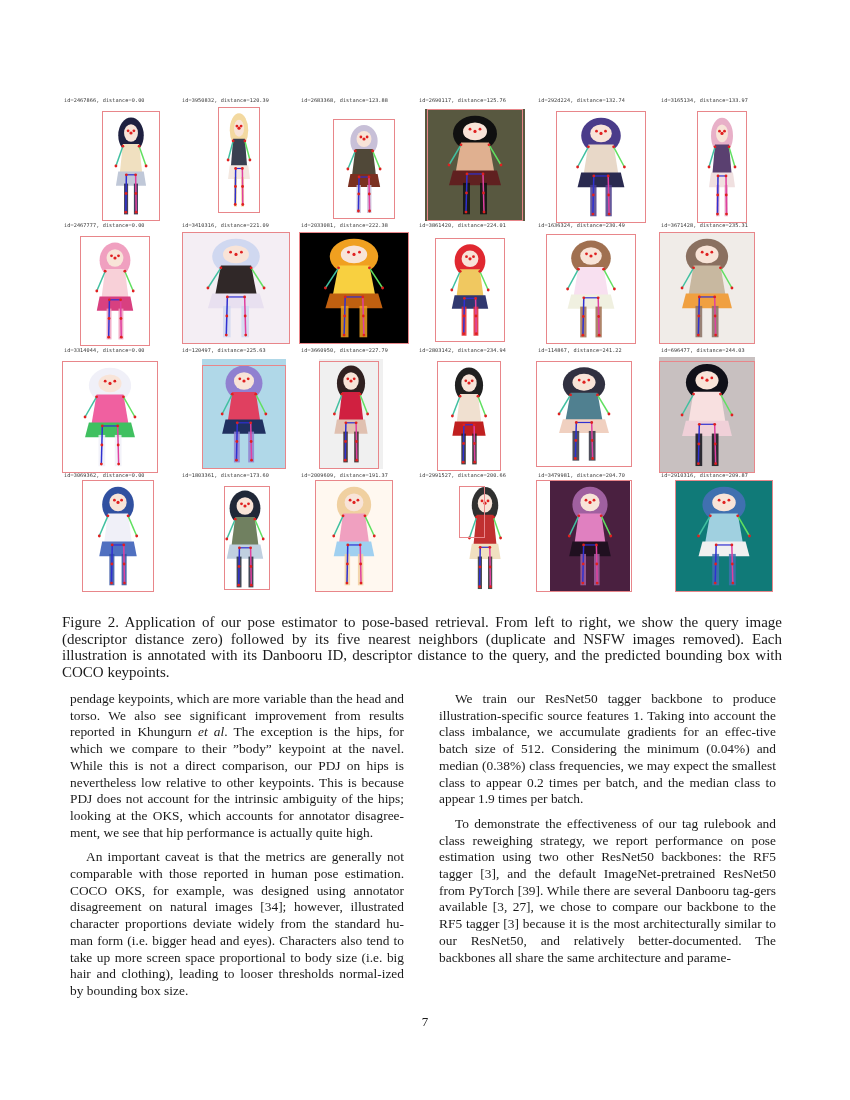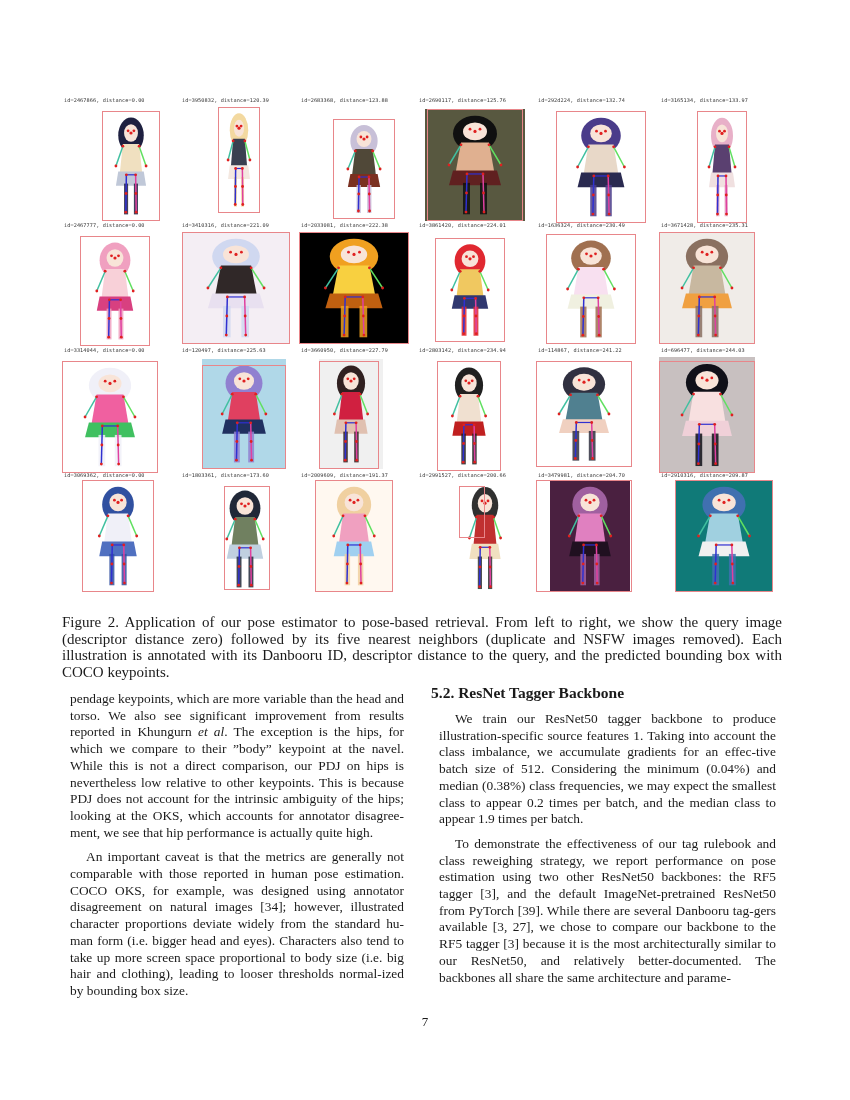--- a/index.html
+++ b/index.html
@@ -854,20 +854,19 @@
   </div>
 
 <div class="caption">Figure 2. Application of our pose estimator to pose-based retrieval. From left to right, we show the query image (descriptor distance zero) followed by its five nearest neighbors (duplicate and NSFW images removed). Each illustration is annotated with its Danbooru ID, descriptor distance to the query, and the predicted bounding box with COCO keypoints.</div>
 
 <div class="col left" id="left-col">
     <p><span>pendage keypoints, which are more variable than the head and torso. We also see significant improvement from results reported in Khungurn </span><i>et al</i><span>. The exception is the hips, for which we compare to their ”body” keypoint at the navel. While this is not a direct comparison, our PDJ on hips is nevertheless low relative to other keypoints. This is because PDJ does not account for the intrinsic ambiguity of the hips; looking at the OKS, which accounts for annotator disagree-ment, we see that hip performance is actually quite high.</span></p>
     <p class="indent"><span>An important caveat is that the metrics are generally not comparable with those reported in human pose estimation. COCO OKS, for example, was designed using annotator disagreement on natural images [34]; however, illustrated character proportions deviate widely from the standard hu-man form (i.e. bigger head and eyes). Characters also tend to take up more screen space proportional to body size (i.e. big hair and clothing), leading to looser thresholds normal-ized by bounding box size.</span></p>
   </div>
 
 <div class="col right">
-  <div class="section-title">5.2. ResNet Tagger Backbone</div>
   <div id="right-col">
       <p class="indent"><span>We train our ResNet50 tagger backbone to produce illustration-specific source features 1. Taking into account the class imbalance, we accumulate gradients for an effec-tive batch size of 512. Considering the minimum (0.04%) and median (0.38%) class frequencies, we may expect the smallest class to appear 0.2 times per batch, and the median class to appear 1.9 times per batch.</span></p>
       <p class="indent"><span>To demonstrate the effectiveness of our tag rulebook and class reweighing strategy, we report performance on pose estimation using two other ResNet50 backbones: the RF5 tagger [3], and the default ImageNet-pretrained ResNet50 from PyTorch [39]. While there are several Danbooru tag-gers available [3, 27], we chose to compare our backbone to the RF5 tagger [3] because it is the most architecturally similar to our ResNet50, and relatively better-documented. The backbones all share the same architecture and parame-</span></p>
     </div>
 </div>
 
 <div class="page-number">7</div>
 
 </body></html>

